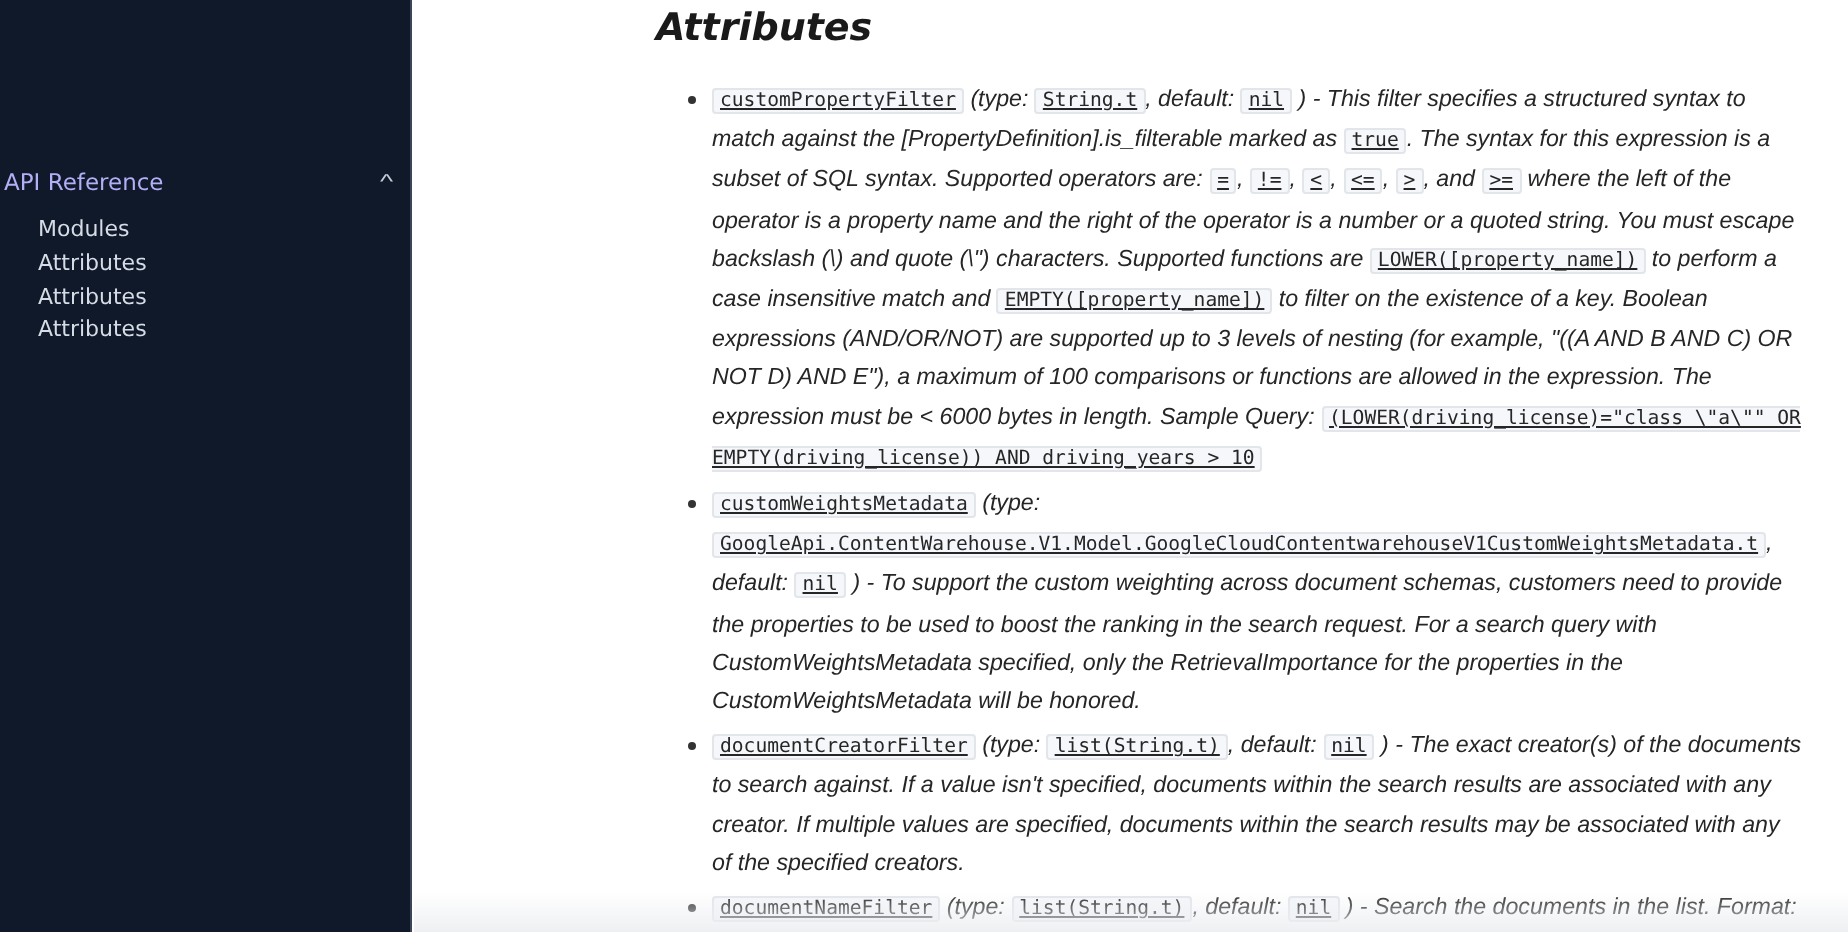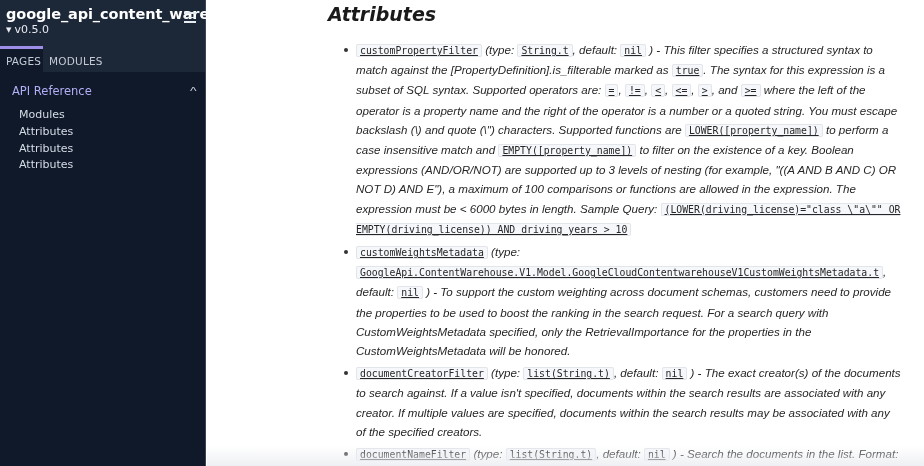--- a/index.html
+++ b/index.html
@@ -31,21 +31,21 @@
     .menu-icon span { display: block; height: 1.5px; background: #e7ecf2; margin-bottom: 3px; }
     .tabs { position: absolute; left: 0; top: 46px; height: 26px; display: flex; }
     .tab {
       font-size: 10.5px; color: #c4cbd6; padding: 9px 6px 0 6px; height: 26px;
       letter-spacing: 0.2px; cursor: pointer; font-family: "DejaVu Sans", sans-serif;
     }
     .tab.active { background: #0f192a; border-top: 3px solid #9d8ee8; padding-top: 6px; width: 43px; }
     .nav-section {
       position: absolute; left: 0; top: 82px; width: 206px; height: 18px;
       display: flex; justify-content: space-between; align-items: center;
-      padding: 0 10px 0 12px; cursor: pointer;
+      padding: 0 10px 0 2px; cursor: pointer;
     }
     .nav-section-label { font-size: 11.5px; color: #b3aef5; font-family: "DejaVu Sans", sans-serif; }
     .chevron-up { font-size: 10px; color: #c4cbd6; transform: scaleX(1.4); }
     .nav-list { position: absolute; left: 19px; top: 107px; }
     .nav-item {
       font-size: 11px; color: #d6dce5; height: 16.8px; line-height: 16.8px; cursor: pointer;
       font-family: "DejaVu Sans", sans-serif;
     }
 
     
@@ -72,35 +72,20 @@
     .bottom-fade {
       position: absolute; left: 0; bottom: 0; width: 717px; height: 20px;
       background: linear-gradient(to bottom, rgba(243,245,247,0), rgba(236,238,241,0.9));
       pointer-events: none;
     }
   </style>
 </head>
 <body>
 
 <aside class="sidebar">
-  <div class="sidebar-header">
-    <div class="project-title">google_api_content_warehouse</div>
-    <div class="version">
-      <span class="caret">▼</span><span>v0.5.0</span>
-    </div>
-    <div class="menu-icon">
-      <span></span>
-        <span></span>
-        <span></span>
-    </div>
-    <div class="tabs">
-      <div class="tab active">PAGES</div>
-      <div class="tab">MODULES</div>
-    </div>
-  </div>
   <div class="nav-section">
     <span class="nav-section-label">API Reference</span>
     <span class="chevron-up">^</span>
   </div>
   <div class="nav-list">
     <div class="nav-item">Modules</div>
     <div class="nav-item">Attributes</div>
     <div class="nav-item">Attributes</div>
     <div class="nav-item">Attributes</div>
   </div>

